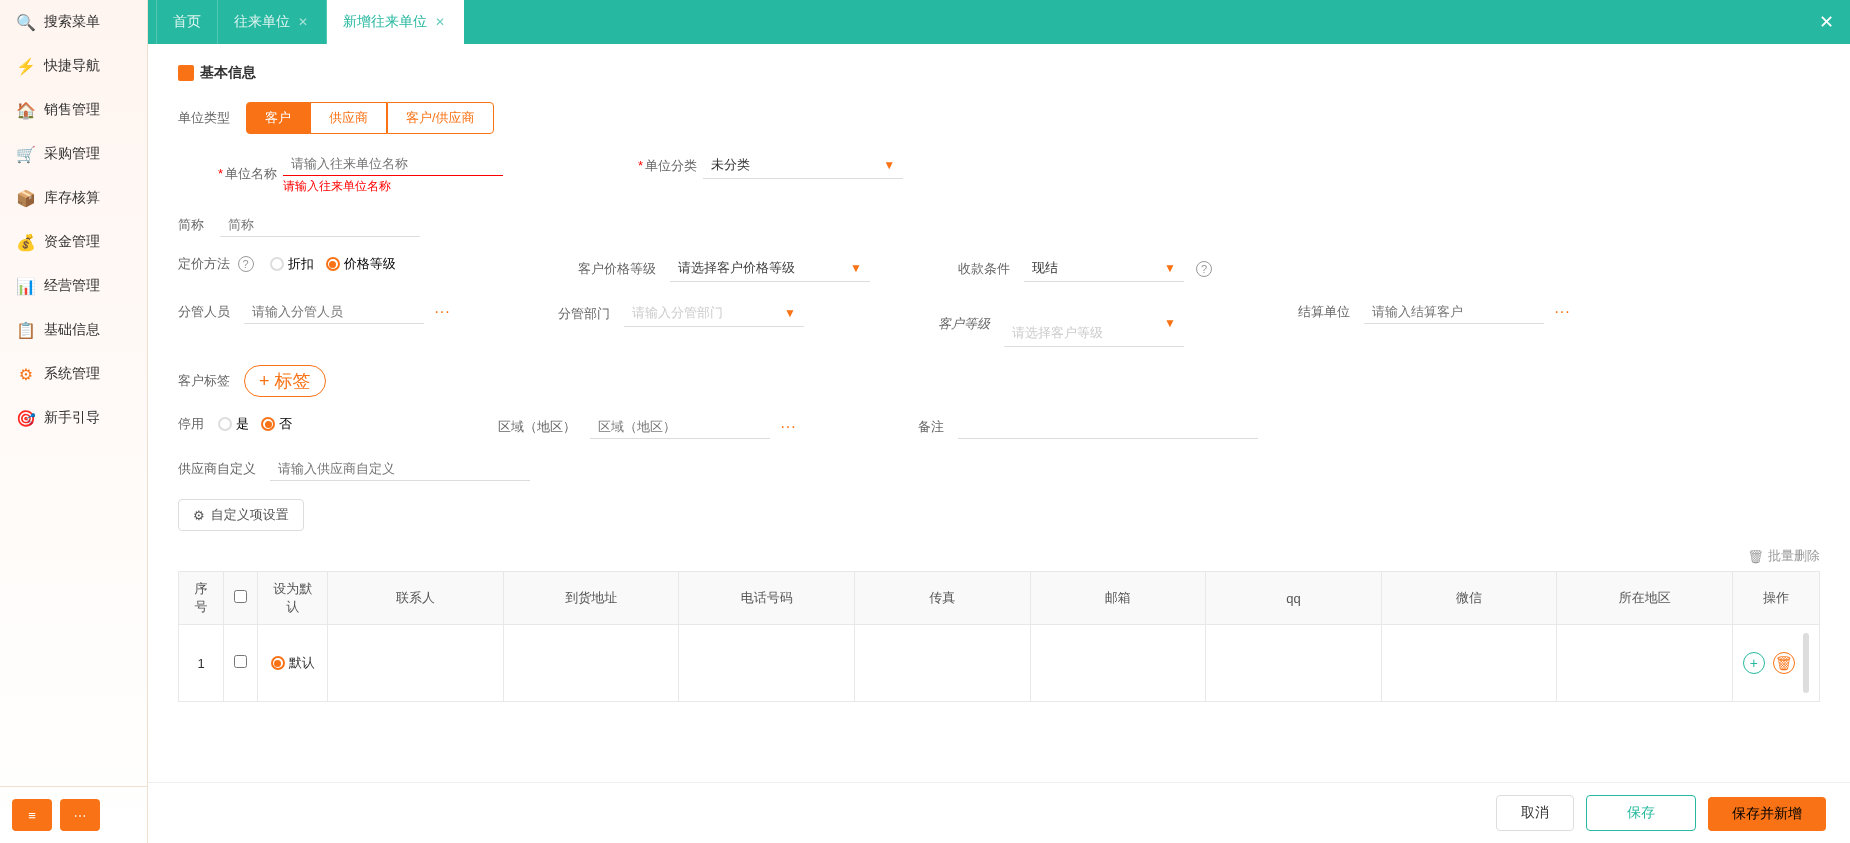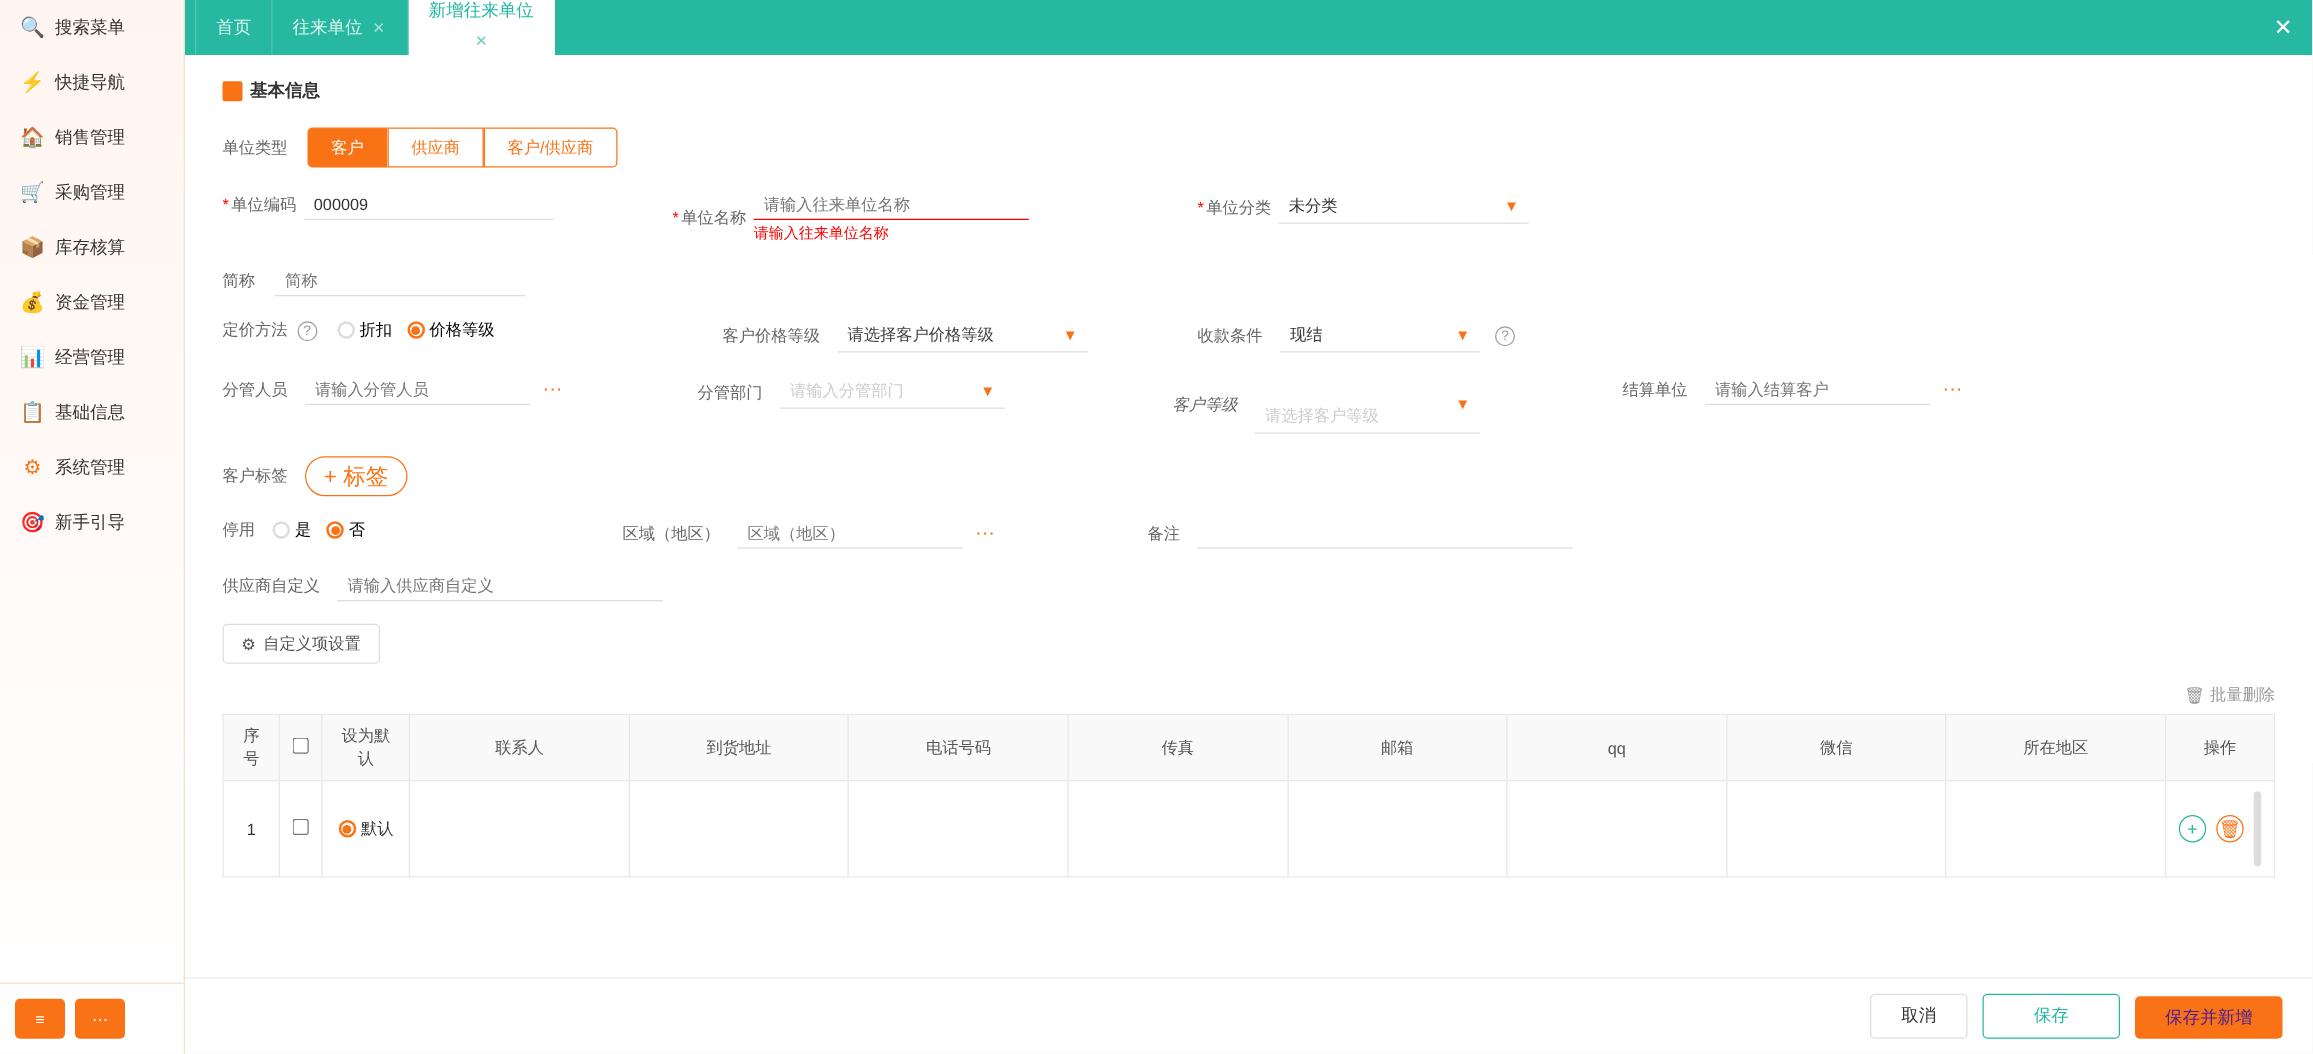--- a/index.html
+++ b/index.html
@@ -65,21 +65,20 @@
       cursor: pointer;
       color: rgba(255,255,255,0.85);
       font-size: 14px;
       border-right: 1px solid rgba(255,255,255,0.2);
     }
     .tab:first-child { border-left: 1px solid rgba(255,255,255,0.2); }
     .tab.active {
       background: white;
       color: #26b8a0;
       font-weight: 500;
-      flex-direction: column;
     }
     .tab .close-btn {
       font-size: 12px;
       color: inherit;
       opacity: 0.7;
       cursor: pointer;
       padding: 2px;
     }
     .tab-close-main {
       margin-left: auto;
@@ -317,21 +316,21 @@
       border-radius: 4px;
       color: #26b8a0;
       cursor: pointer;
       font-size: 14px;
     }
     .btn-save-new {
       padding: 8px 24px;
       border: none;
       background: #f97316;
       border-radius: 4px;
-      color: #4c1d95;
+      color: #000000;
       cursor: pointer;
       font-size: 14px;
     }
 
     .scrollbar-thin::-webkit-scrollbar { width: 6px; }
     .scrollbar-thin::-webkit-scrollbar-thumb { background: #ddd; border-radius: 3px; }
   </style>
 </head>
 <body>
 
@@ -411,24 +410,20 @@
         <span class="form-label" style="margin-right:10px;">单位类型</span>
         <div class="type-btn-group">
           <button class="type-btn active">客户</button>
           <button class="type-btn">供应商</button>
           <button class="type-btn">客户/供应商</button>
         </div>
       </div>
     </div>
 
     <div class="form-row">
-      <div class="form-field" style="max-width:320px;">
-        <span class="form-label"><span class="required-star">*</span><span>单位编码</span></span>
-        <input class="form-input" type="text" value="000009" style="width: 200px;">
-      </div>
       <div class="form-field" style="max-width:380px; margin-left:40px;">
         <span class="form-label"><span class="required-star">*</span><span>单位名称</span></span>
         <div class="form-input-wrap">
           <input class="form-input error" type="text" style="width: 220px; border-bottom-color: red;" placeholder="请输入往来单位名称">
           <span class="error-msg">请输入往来单位名称</span>
         </div>
       </div>
       <div class="form-field" style="margin-left:40px;">
         <span class="form-label"><span class="required-star">*</span><span>单位分类</span></span>
         <div class="form-select" style="width:200px;">

